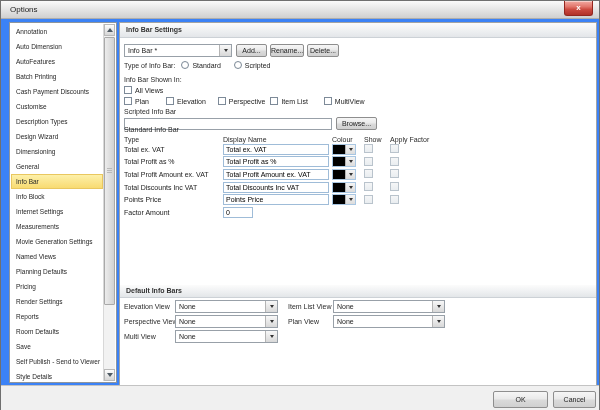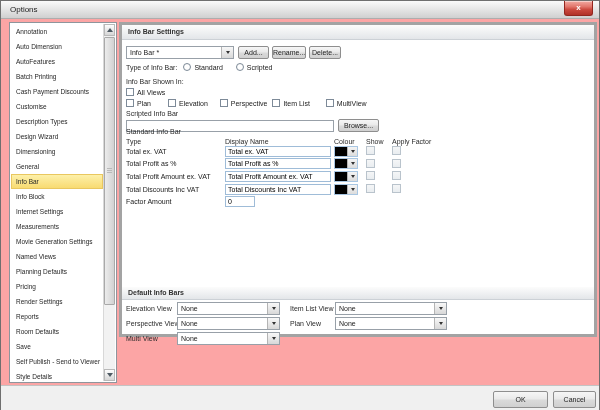--- a/index.html
+++ b/index.html
@@ -1,18 +1,18 @@
 <!DOCTYPE html>
 <html><head>
 <meta charset="utf-8">
 <style>
   * { box-sizing: border-box; margin: 0; padding: 0; }
   html,body { width:600px; height:410px; overflow:hidden; background:#fff;
     font-family:"Liberation Sans", sans-serif; }
-  .dialog { position:relative; width:600px; height:410px; background:#fca5a5;
+  .dialog { position:relative; width:600px; height:410px; background:#3b82f6;
     border:1px solid #6f6f6f; font-size:7px; color:#1a1a1a; }
 
   
   .titlebar { position:absolute; left:0; top:0; width:100%; height:18px;
     background:linear-gradient(#fafafa,#e7e7e7 45%,#d0d0d0); border-bottom:1px solid #adadad; }
   .title-text { position:absolute; left:9px; top:0; line-height:17px; font-size:8px; color:#222; }
   .close-btn { position:absolute; top:0; right:6px; width:29px; height:15px;
     background:linear-gradient(#f2aaa2,#e2766c 40%,#cc4a40 60%,#b03229);
     border:1px solid #93261f; border-top:none; border-radius:0 0 3px 3px;
     color:#fff; font-size:8px; line-height:13px; text-align:center; font-weight:bold;
@@ -34,22 +34,22 @@
   .sb-up { top:0; } .sb-down { bottom:0; }
   .tri-up { width:0;height:0;border-left:3px solid transparent;border-right:3px solid transparent;border-bottom:4px solid #4f5a63; }
   .tri-dn { width:0;height:0;border-left:3px solid transparent;border-right:3px solid transparent;border-top:4px solid #4f5a63; }
   .sb-thumb { position:absolute; left:0; right:0; top:13px; height:268px;
     background:linear-gradient(90deg,#ececec,#d2d2d2); border:1px solid #a9a9a9; border-radius:1px; }
   .sb-thumb::after { content:""; position:absolute; left:2px; right:2px; top:50%;
     height:5px; margin-top:-3px;
     background:repeating-linear-gradient(#b9b9b9 0 1px, transparent 1px 2px); }
 
   
-  .main-box { position:absolute; left:118px; top:21px; width:478px; height:315px;
-    background:#fff; border:3px solid #a3a3a3; }
+  .main-box { position:absolute; left:118px; top:21px; width:478px; height:389px;
+    background:#fff; border:1px solid #a3a3a3; }
   .band { position:absolute; left:0; right:0; height:15px;
     background:linear-gradient(#fcfcfc,#e3e6e9); border-bottom:1px solid #ccd1d6;
     font-weight:bold; font-size:7px; color:#333; line-height:14px; padding-left:6px; }
   .band-top { top:0; }
   .band-defaults { top:262px; height:13px; line-height:12px; }
 
   .abs { position:absolute; }
   .lbl { font-size:7px; color:#2a2a2a; white-space:nowrap; }
 
   
@@ -281,20 +281,32 @@
           <span class="tc"><span class="colour-ctl">
               <span class="swatch"></span>
               <span class="cdrop">
                 <span class="tri"></span>
               </span>
             </span></span>
           <span class="tc"><span class="dchk"></span></span>
           <span class="tc"><span class="dchk"></span></span>
         </div>
         <div class="trow">
+          <span class="tc">Points Price</span>
+          <span class="tc"><input class="tinput" value="Points Price" style=""></span>
+          <span class="tc"><span class="colour-ctl">
+              <span class="swatch"></span>
+              <span class="cdrop">
+                <span class="tri"></span>
+              </span>
+            </span></span>
+          <span class="tc"><span class="dchk"></span></span>
+          <span class="tc"><span class="dchk"></span></span>
+        </div>
+        <div class="trow">
           <span class="tc">Factor Amount</span>
           <span class="tc"><input class="factor-input" value="0" style=""></span>
         </div>
       </div>
 
     <div class="band band-defaults">Default Info Bars</div>
 
     <div class="defaults-rows">
         <div class="drow">
           <span class="lbl">Elevation View</span>

